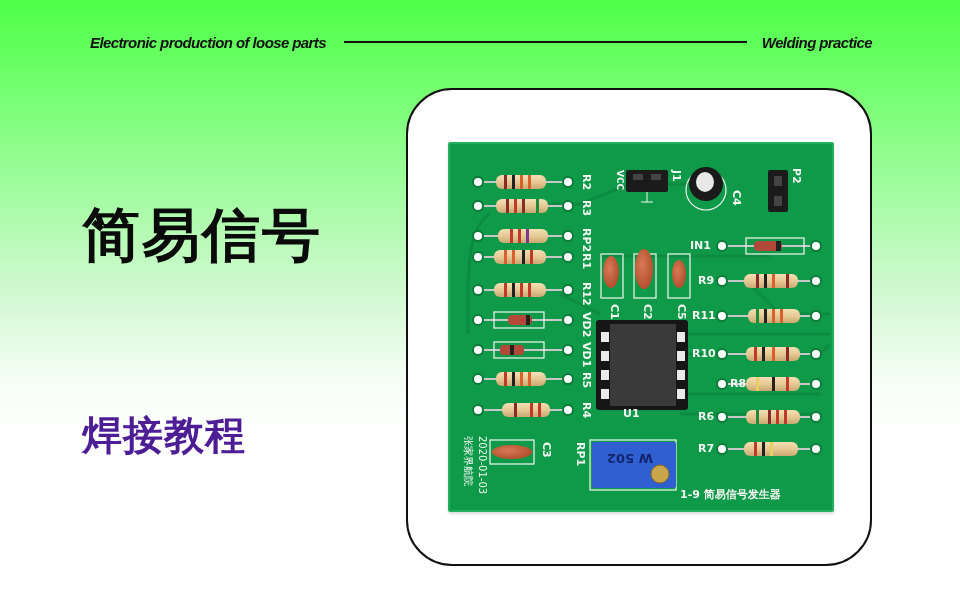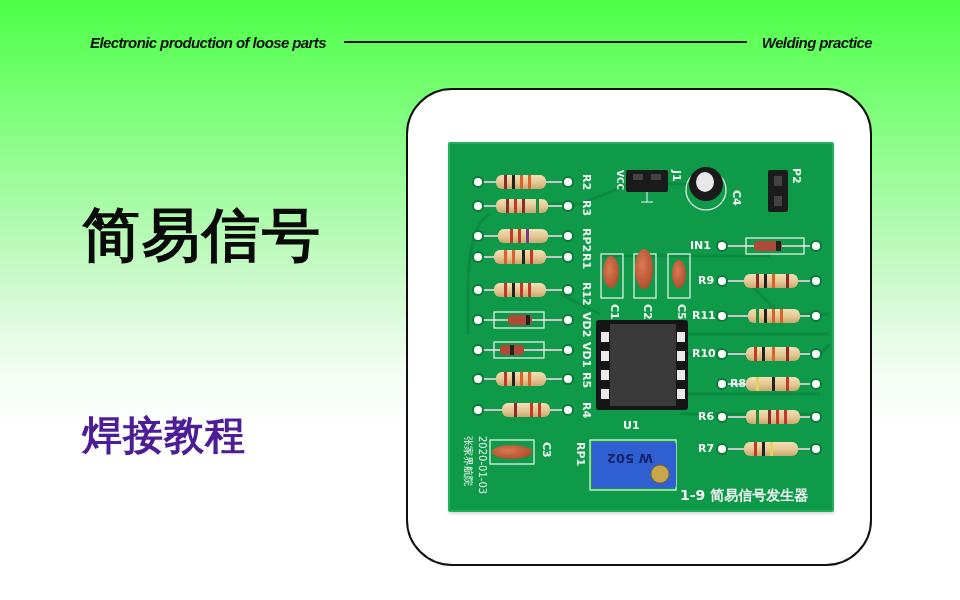--- a/index.html
+++ b/index.html
@@ -38,21 +38,21 @@
     position: absolute; left: 40px; top: 52px; width: 386px; height: 370px;
     background: #0f9a4a; border: 2px solid #22b05e; border-radius: 2px;
     box-shadow: 0 2px 3px rgba(0,0,0,0.15);
   }
   .pcb svg { position: absolute; left: 0; top: 0; }
   .silk {
     position: absolute; color: #f2f7f2; font-family: "DejaVu Sans", sans-serif; font-weight: bold;
     font-size: 11px; line-height: 12px; white-space: nowrap;
   }
   .silk.rot { transform: rotate(90deg); transform-origin: left top; }
-  .pcb-title { font-size: 14px; }
+  .pcb-title { font-size: 11px; }
 </style>
 </head>
 <body>
 
 <div class="header">
   <span class="sub">Electronic production of loose parts</span>
   <span class="rule"></span>
   <span class="sub">Welding practice</span>
 </div>
 
@@ -303,21 +303,21 @@
     <div class="silk rot" style="left:232px; top:26px;">J1</div>
     <div class="silk rot" style="left:292px; top:46px;">C4</div>
     <div class="silk rot" style="left:352px; top:24px;">P2</div>
 
     <div class="silk rot" style="left:170px; top:160px;">C1</div>
     <div class="silk rot" style="left:203px; top:160px;">C2</div>
     <div class="silk rot" style="left:237px; top:160px;">C5</div>
     <div class="silk rot" style="left:102px; top:298px;">C3</div>
     <div class="silk rot" style="left:136px; top:298px;">RP1</div>
 
-    <div class="silk" style="left:173px; top:276px;text-align:right;">U1</div>
+    <div class="silk" style="left:173px; top:264px;text-align:right;">U1</div>
 
     <div class="silk" style="left:240px; top:96px;">IN1</div>
     <div class="silk" style="left:248px; top:131px;">R9</div>
     <div class="silk" style="left:242px; top:166px;text-align:right;">R11</div>
     <div class="silk" style="left:242px; top:204px;">R10</div>
     <div class="silk" style="left:232px; top:234px;margin-left:48px;">R8</div>
     <div class="silk" style="left:248px; top:267px;">R6</div>
     <div class="silk" style="left:248px; top:299px;">R7</div>
 
     <div class="silk rot" style="left:38px; top:292px; font-size:10px; font-weight:normal;">2020-01-03</div>

